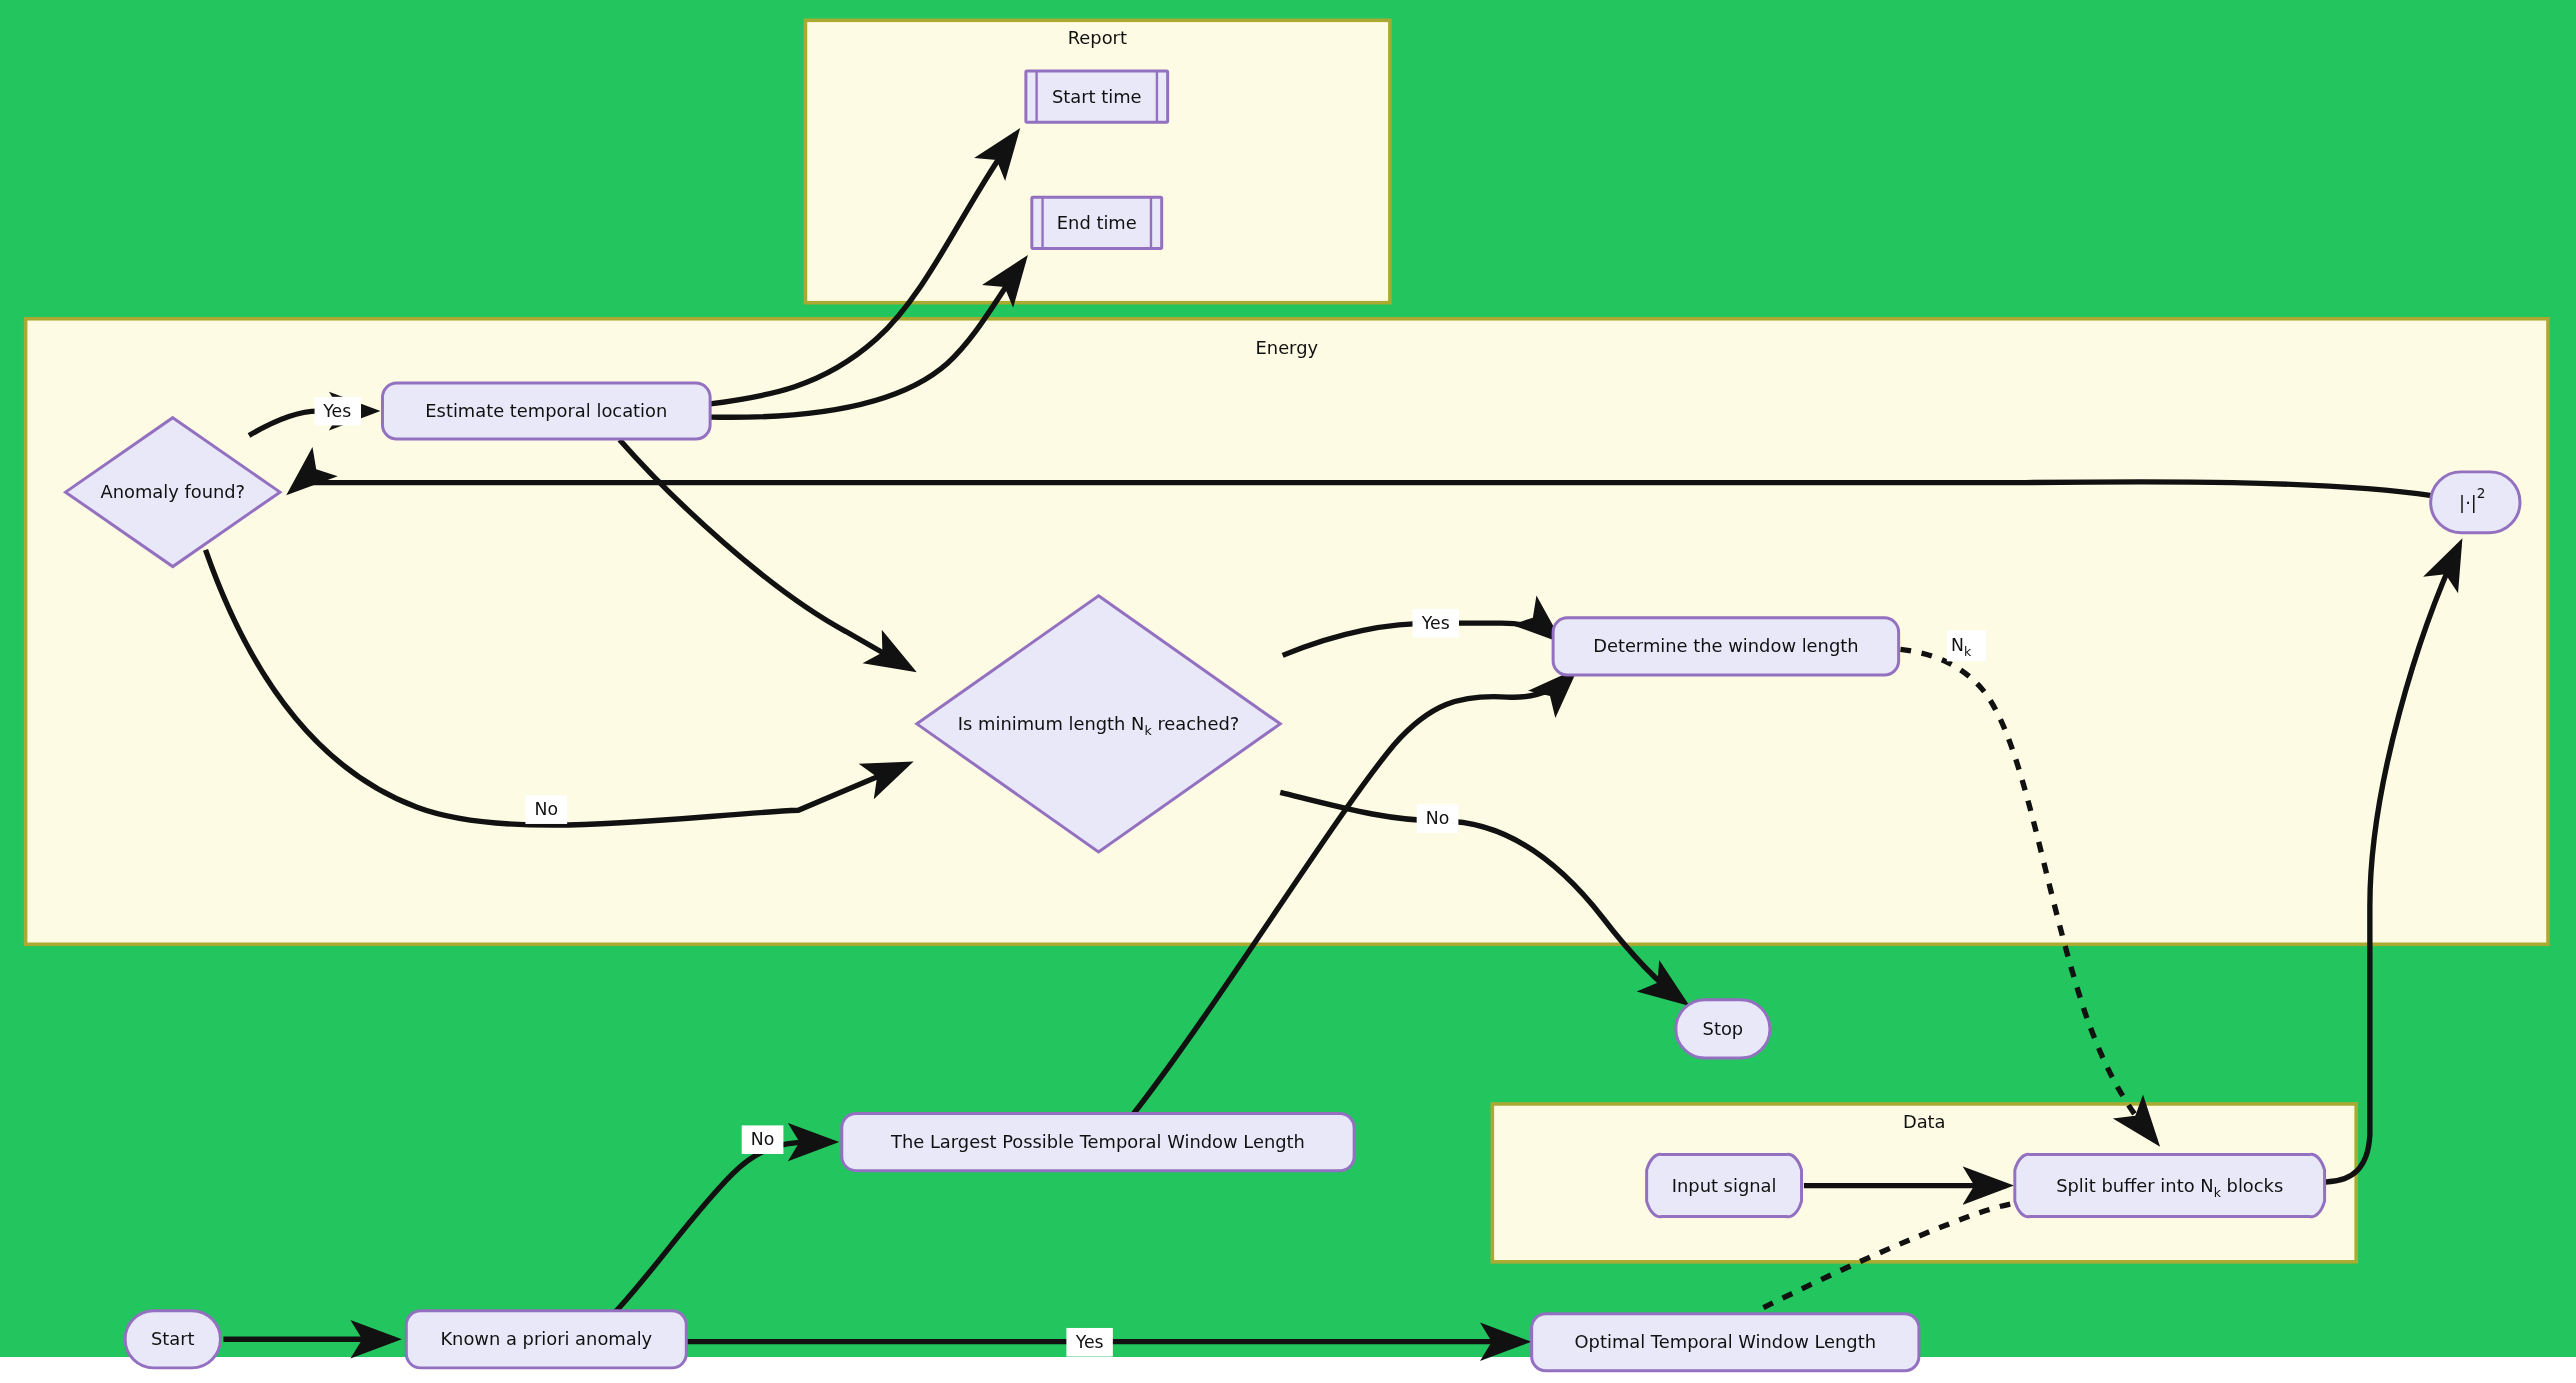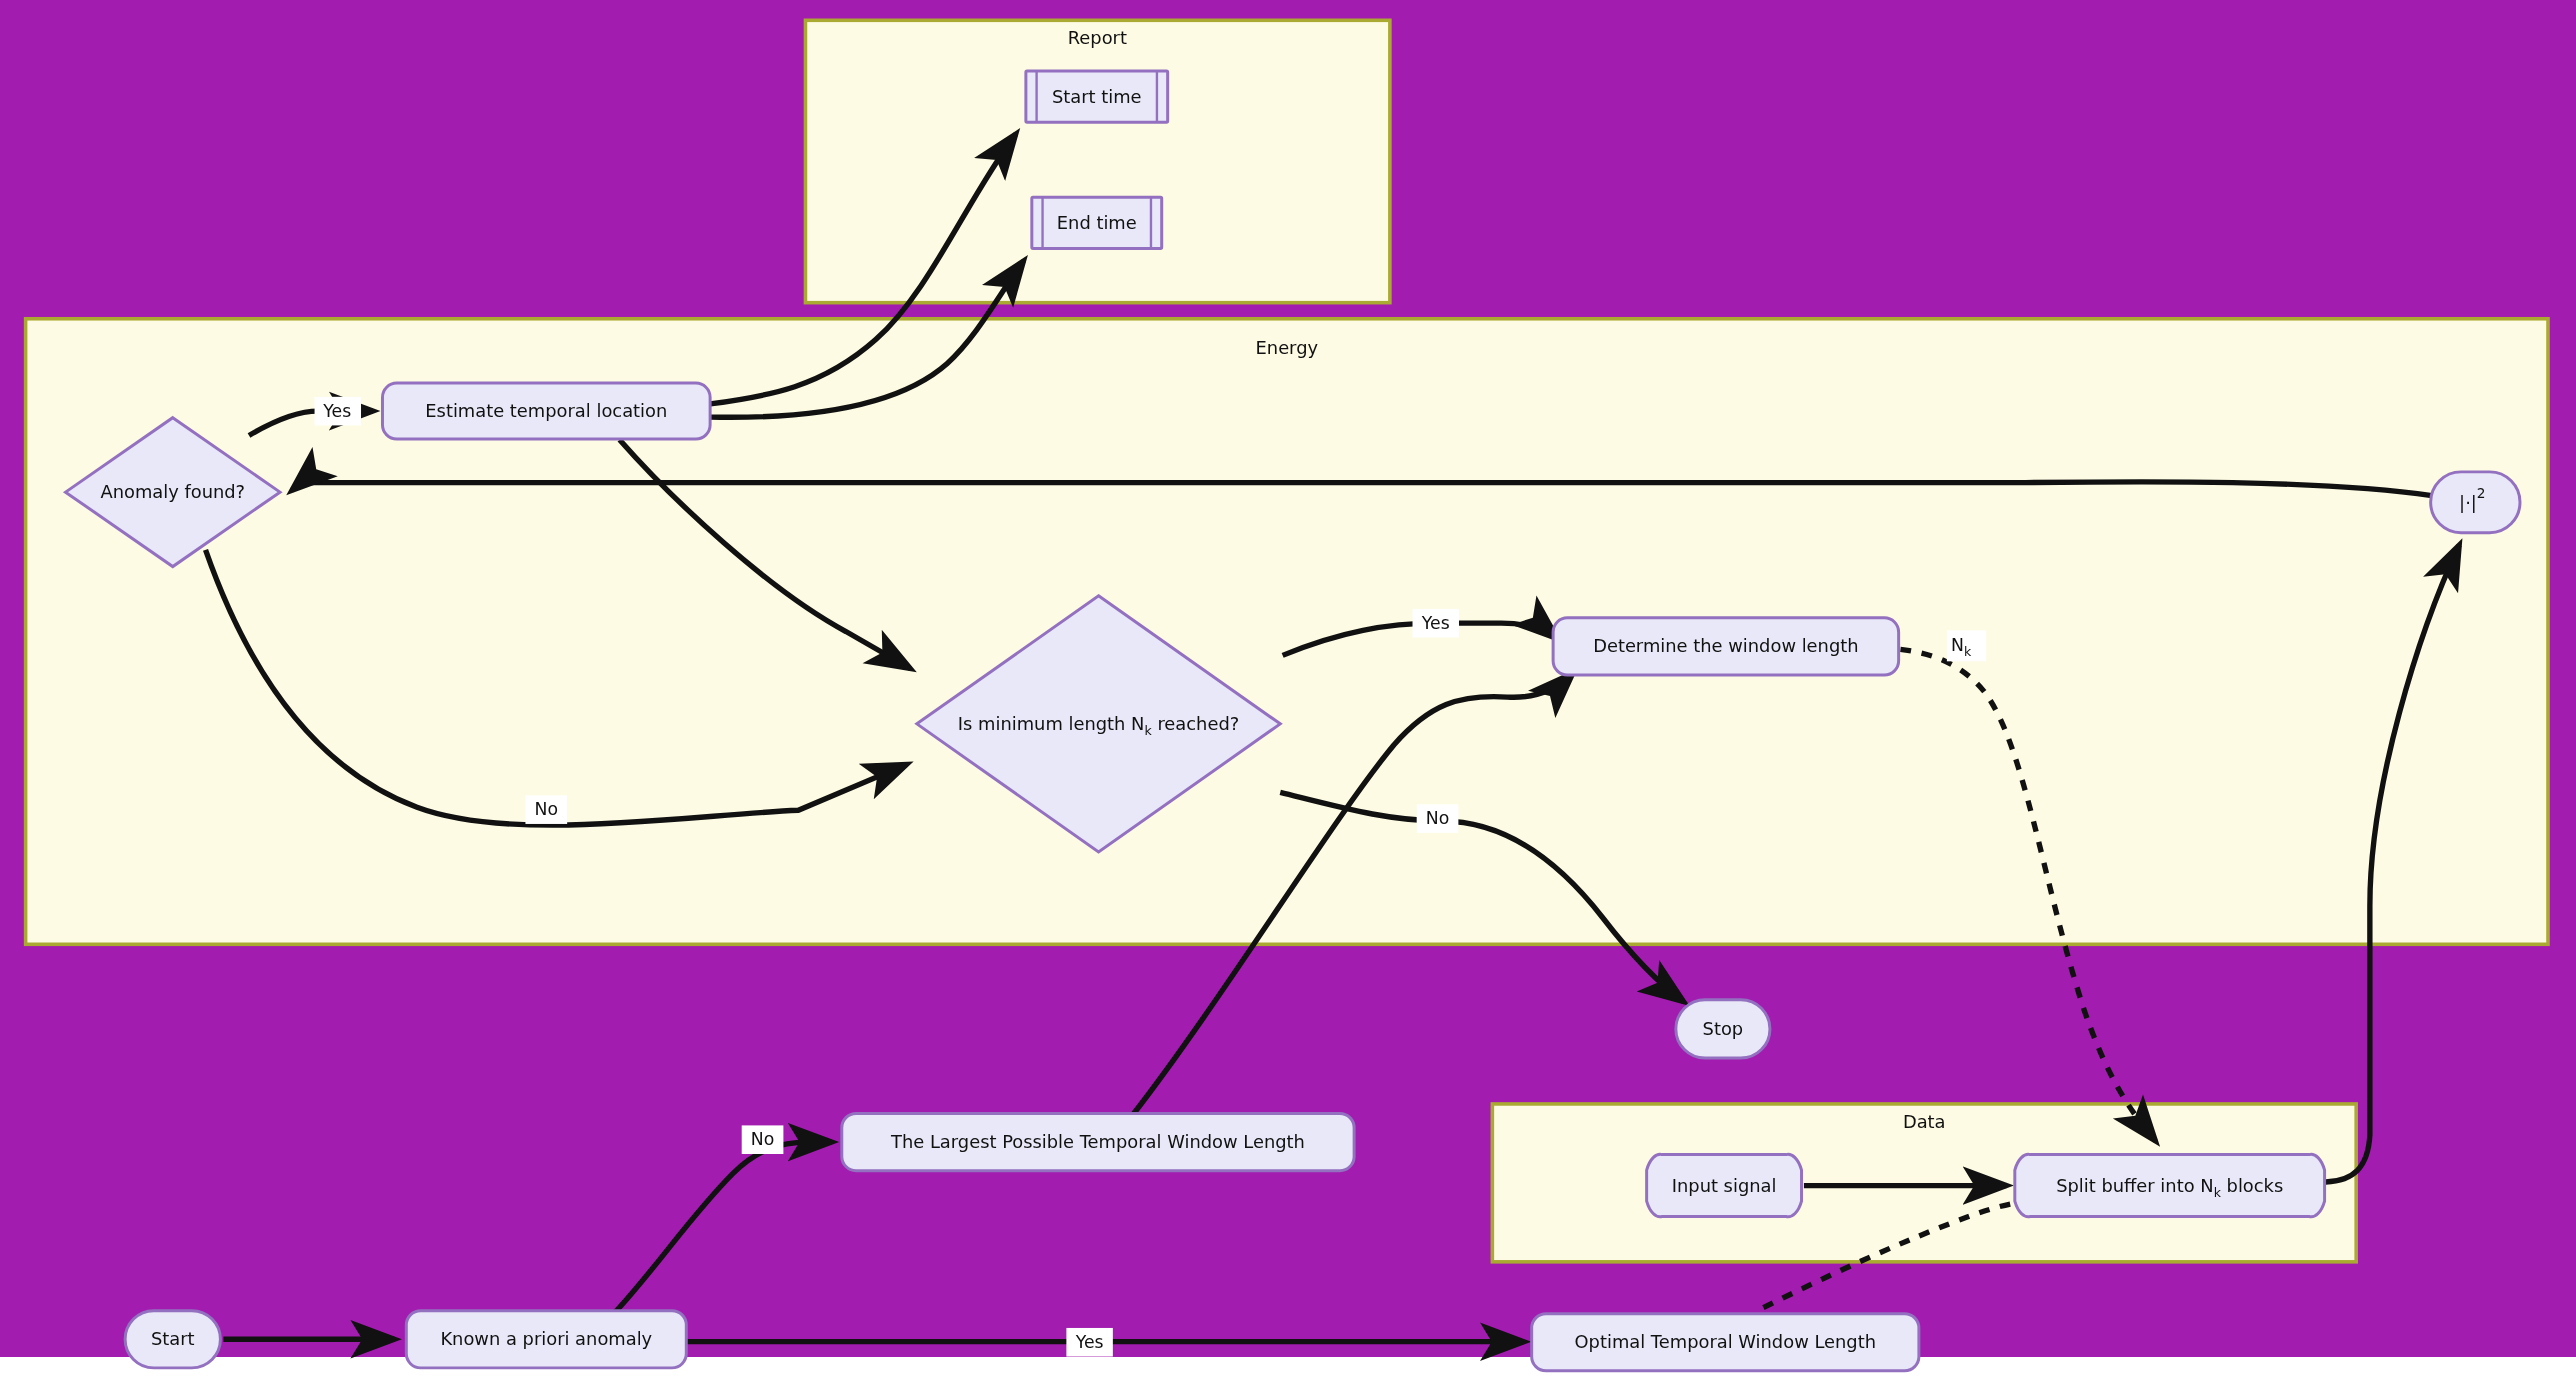--- a/index.html
+++ b/index.html
@@ -10,21 +10,21 @@
   body {
     width: 2576px;
     height: 1384px;
     font-family: "DejaVu Sans", sans-serif;
     overflow: hidden;
   }
   #diagram-root {
     position: relative;
     width: 2576px;
     height: 1357px;
-    background: #a21caf;
+    background: #22c55e;
   }
   svg.flow {
     position: absolute;
     top: 0;
     left: 0;
     width: 2576px;
     height: 1384px;
   }
   .cluster-rect {
     fill: #fdfbe3;

